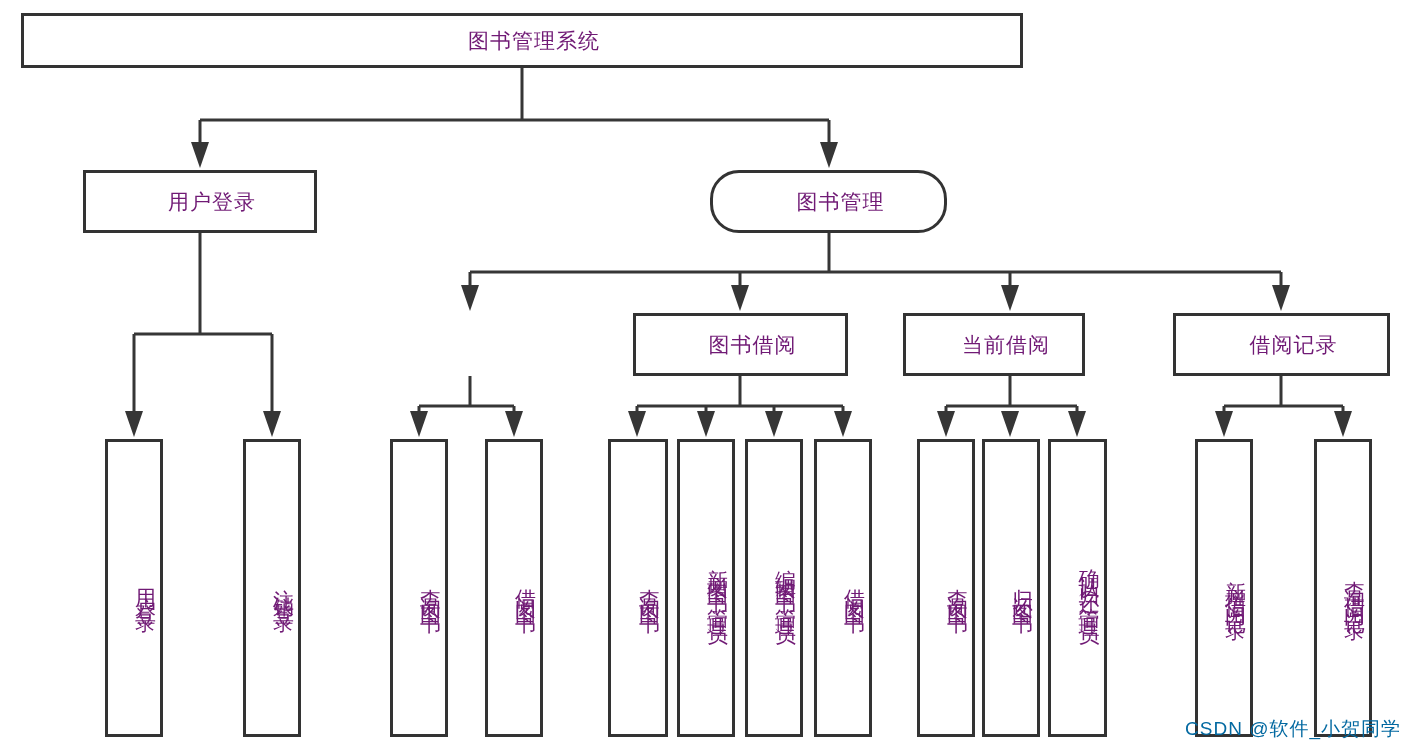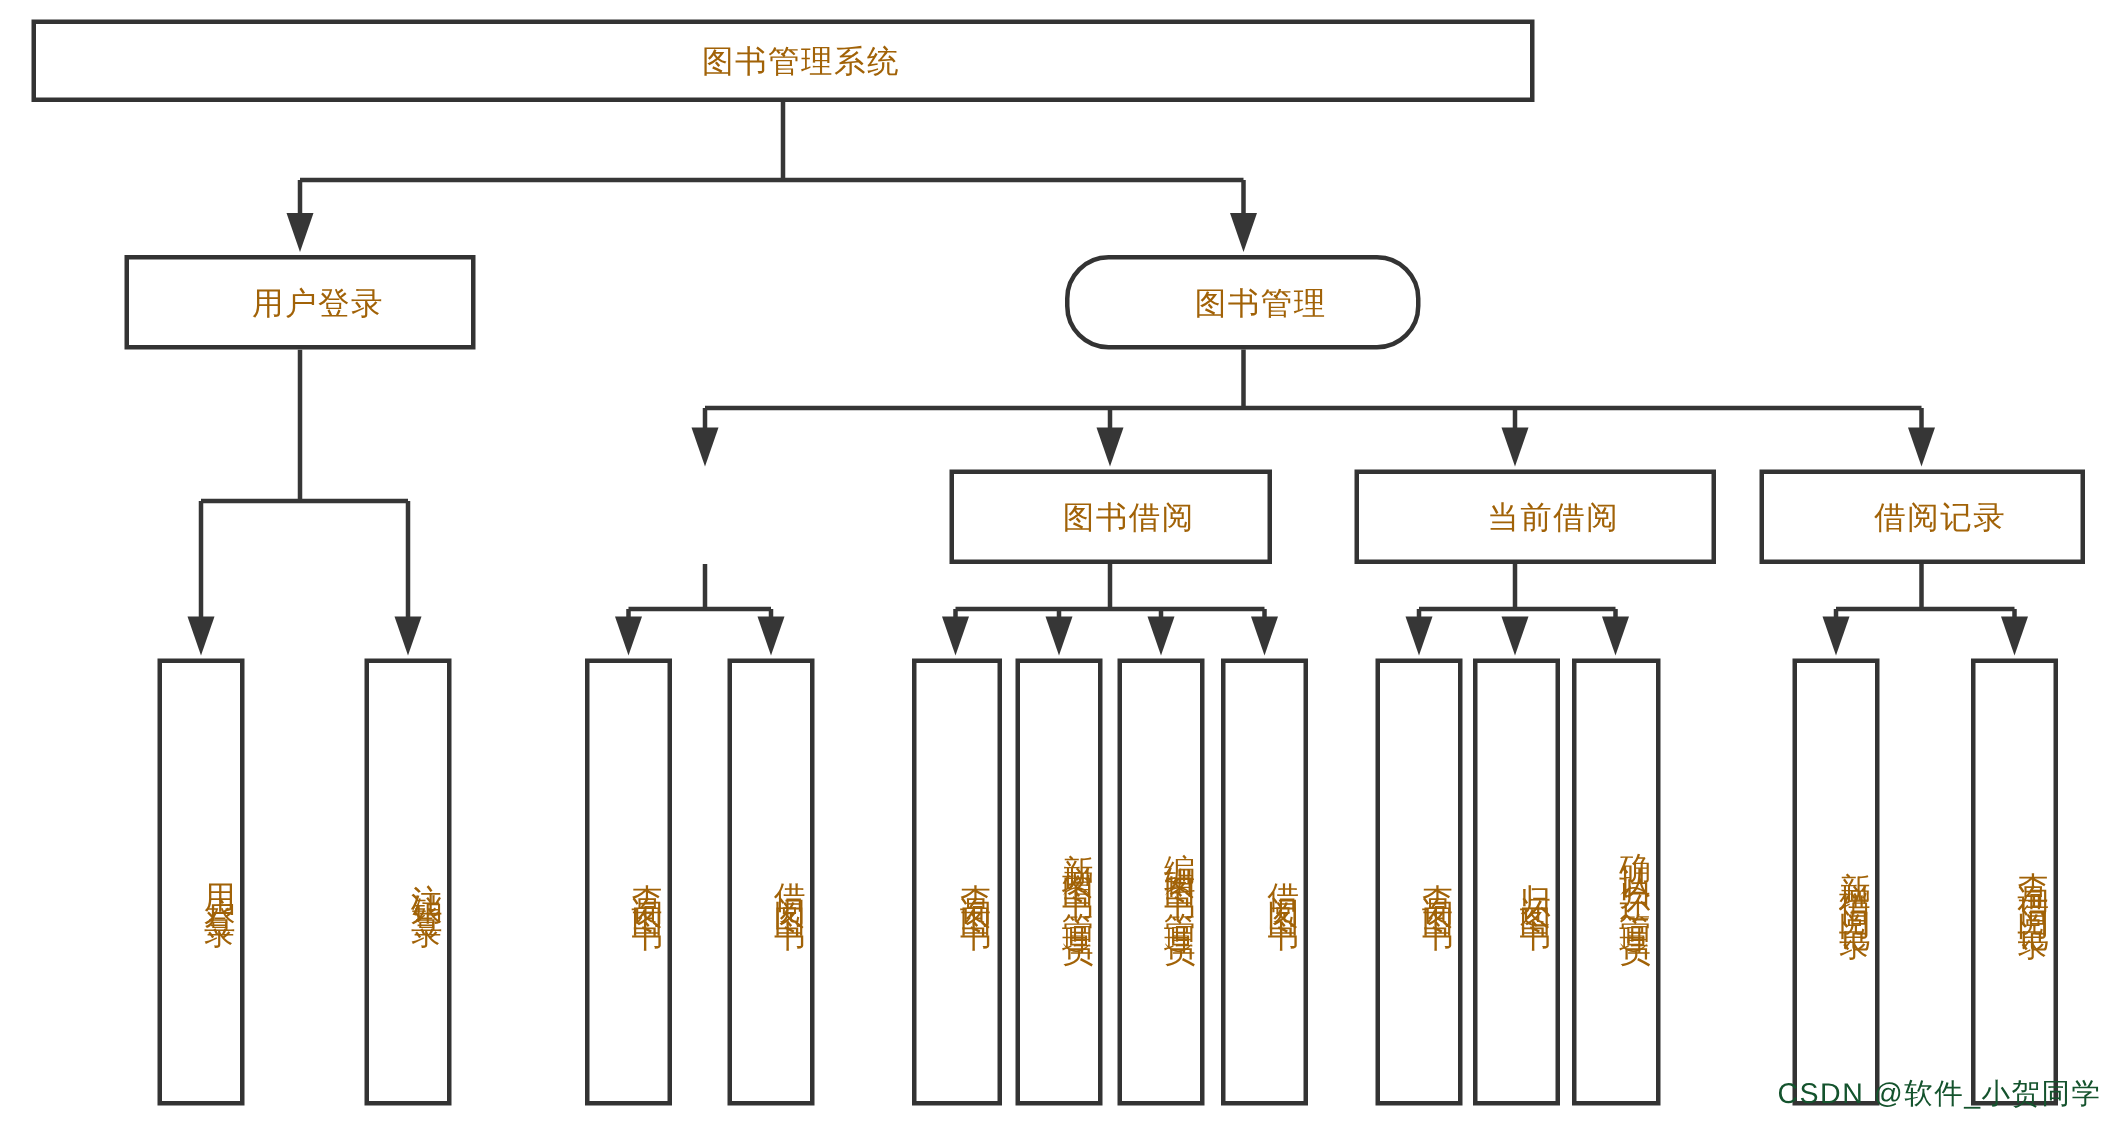--- a/index.html
+++ b/index.html
@@ -23,21 +23,21 @@
   }
   .connectors path.arrow {
     fill: #363636;
     stroke: none;
   }
   .box {
     position: absolute;
     box-sizing: border-box;
     background: #ffffff;
     border: 3px solid #333333;
-    color: #a16207;
+    color: #701a75;
     display: flex;
     align-items: center;
     justify-content: center;
     padding-left: 24px;
   }
   .h-box { font-size: 21px; letter-spacing: 1px; }
   .root-box { font-size: 21px; letter-spacing: 1px; }
   .v-box {
     font-size: 21px;
   }
@@ -45,21 +45,21 @@
     writing-mode: vertical-rl;
     text-orientation: mixed;
     letter-spacing: 8px;
     line-height: 1;
   }
   .watermark {
     position: absolute;
     right: 4px;
     bottom: 5px;
     font-size: 19px;
-    color: #14532d;
+    color: #0369a1;
     letter-spacing: 1px;
     white-space: nowrap;
   }
 </style>
 </head>
 <body>
 
 <div class="canvas">
 
   <svg class="connectors" viewBox="0 0 1405 747" xmlns="http://www.w3.org/2000/svg">
@@ -119,21 +119,21 @@
   <div class="box h-box" style="left:83px; top:170px; width:234px; height:63px;">
     <span>用户登录</span>
   </div>
   <div class="box h-box" style="left:710px; top:170px; width:237px; height:63px;border-radius:29px;">
     <span>图书管理</span>
   </div>
 
   <div class="box h-box" style="left:633px; top:313px; width:215px; height:63px;">
     <span>图书借阅</span>
   </div>
-  <div class="box h-box" style="left:903px; top:313px; width:241px; height:63px;">
+  <div class="box h-box" style="left:903px; top:313px; width:182px; height:63px;">
     <span>当前借阅</span>
   </div>
   <div class="box h-box" style="left:1173px; top:313px; width:217px; height:63px;">
     <span>借阅记录</span>
   </div>
 
   <div class="box v-box" style="left:105px; top:439px; width:58px; height:298px;">
     <span>用户登录</span>
   </div>
   <div class="box v-box" style="left:243px; top:439px; width:58px; height:298px;">

